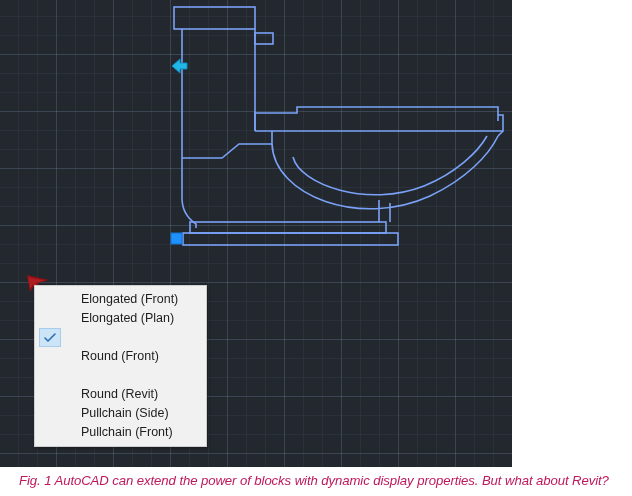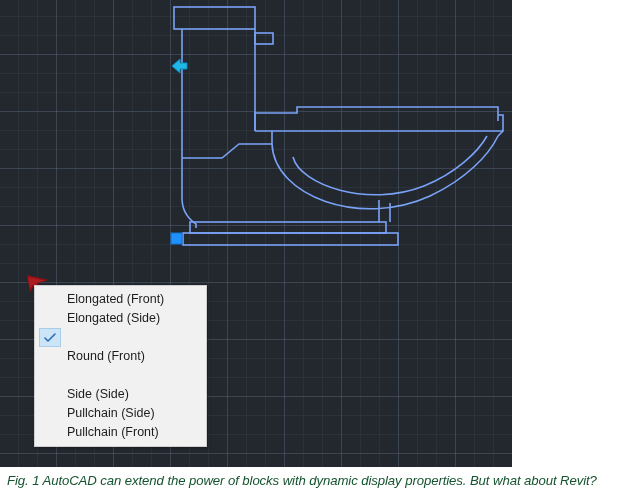--- a/index.html
+++ b/index.html
@@ -40,20 +40,21 @@
   }
   .menu-item{
     position:relative;
     height:19px;
     line-height:19px;
     display:flex;align-items:flex-end;
     font-size:12.5px;
     color:#1d1d1d;
     white-space:nowrap;
     cursor:default;
+    gap:14px;
   }
   .menu-check{
     width:22px;height:19px;margin-left:4px;
     flex:0 0 22px;
     display:flex;align-items:center;justify-content:center;
   }
   .menu-item.checked .menu-check{
     background:#cce4f7;
     border:1px solid #a8cdeb;
     box-sizing:border-box;
@@ -68,22 +69,22 @@
   #red-marker svg{display:block;}
 
   
   #caption{
     position:absolute;left:0;top:467px;width:632px;height:26px;
     background:#ffffff;
     display:flex;align-items:center;
     font-family:"Liberation Sans", sans-serif;
     font-style:italic;
     font-size:13.2px;
-    color:#14532d;
-    padding-left:7px;
+    color:#be185d;
+    padding-left:19px;
     box-sizing:border-box;
     letter-spacing:-0.1px;
   }
 </style>
 </head>
 <body>
 
 <div id="cad-canvas">
 
   <svg id="drawing-svg" viewBox="0 0 512 467">
@@ -132,21 +133,21 @@
 
   <div id="context-menu">
 
     <div class="menu-item">
       <span class="menu-check"></span>
       <span class="menu-label">Elongated (Front)</span>
     </div>
 
     <div class="menu-item">
       <span class="menu-check"></span>
-      <span class="menu-label">Elongated (Side)</span>
+      <span class="menu-label">Elongated (Plan)</span>
     </div>
 
     <div class="menu-item checked">
       <span class="menu-check">
         <svg width="12" height="10" viewBox="0 0 12 10">
           <path d="M1,5 L4,8 L11,1" fill="none" stroke="#2b6fb5" stroke-width="1.6" stroke-linecap="round" stroke-linejoin="round"></path>
         </svg>
       </span>
     </div>
 
@@ -154,21 +155,21 @@
       <span class="menu-check"></span>
       <span class="menu-label">Round (Front)</span>
     </div>
 
     <div class="menu-item">
       <span class="menu-check"></span>
     </div>
 
     <div class="menu-item">
       <span class="menu-check"></span>
-      <span class="menu-label">Side (Side)</span>
+      <span class="menu-label">Round (Revit)</span>
     </div>
 
 
     <div class="menu-item">
       <span class="menu-check"></span>
       <span class="menu-label">Pullchain (Side)</span>
     </div>
 
     <div class="menu-item">
       <span class="menu-check"></span>

